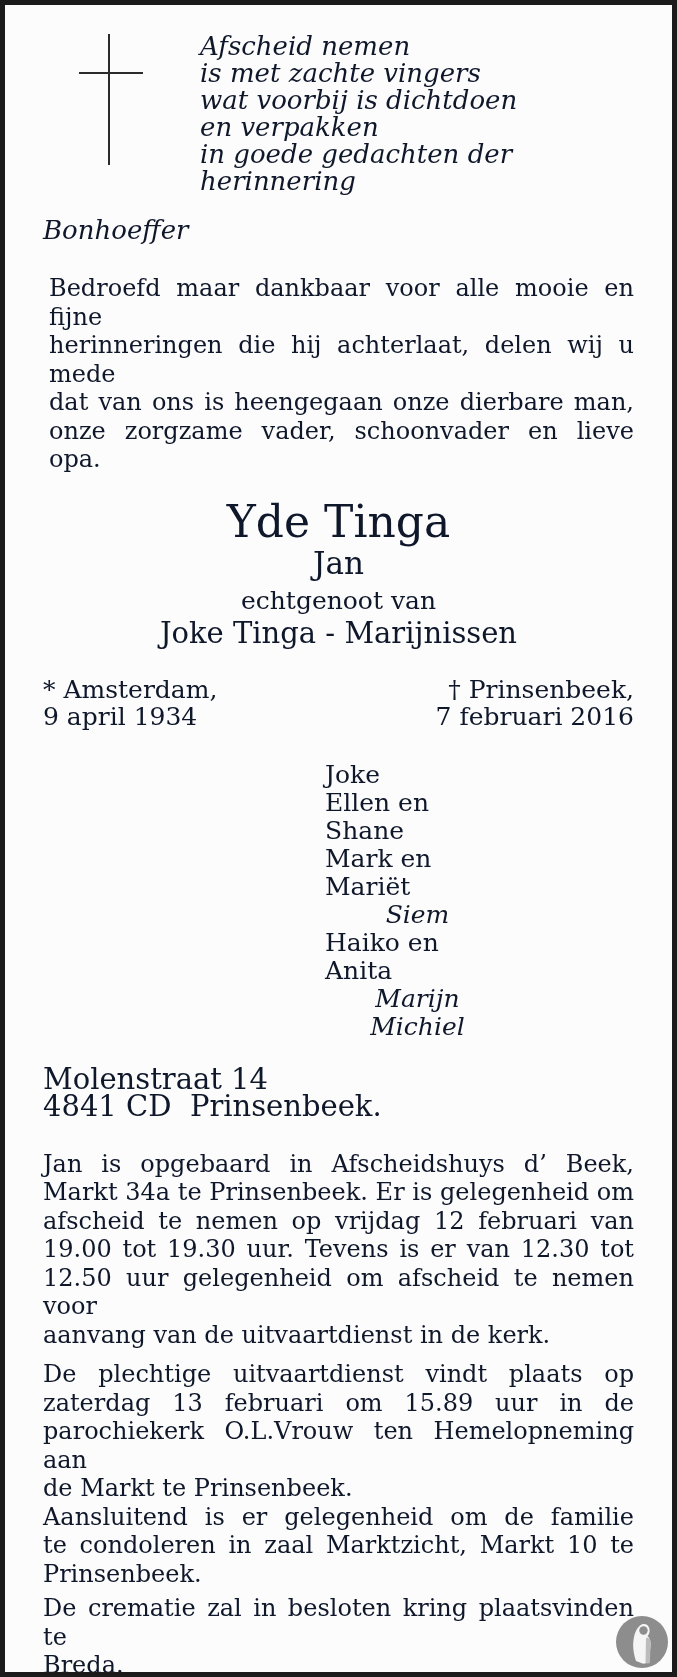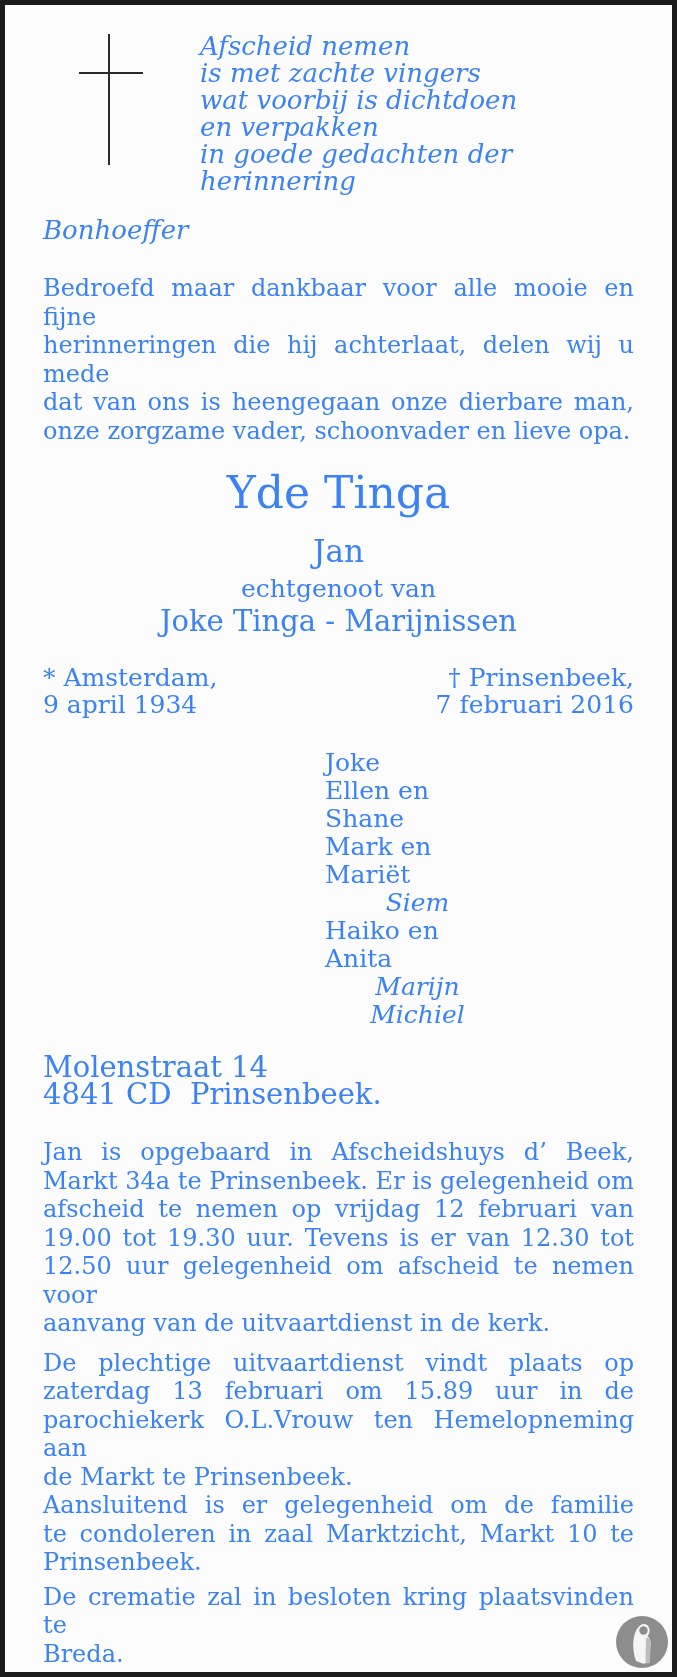--- a/index.html
+++ b/index.html
@@ -6,36 +6,36 @@
   .page{
     position:relative;
     width:677px;height:1677px;
     box-sizing:border-box;
     margin:0 auto;
     background:#fcfcfc;
     border:5px solid #1b1b1b;
     padding:28px 38px 0 38px;
     overflow:hidden;
     font-family:"DejaVu Serif","Liberation Serif",serif;
-    color:#3b82f6;
+    color:#0f172a;
   }
   
   .cross{position:absolute;left:71px;top:27px;width:70px;height:135px;}
   
   .poem{margin-left:157px;font-style:italic;font-size:26px;line-height:27px;}
   .poem .line{text-align:left;}
   .poem-author{margin-top:22px;font-style:italic;font-size:26px;line-height:27px;text-align:left;}
   
   .para{font-size:24px;line-height:28.5px;}
   .para .line{text-align:justify;-moz-text-align-last:justify;text-align-last:justify;}
   .para .line.end{-moz-text-align-last:left;text-align-last:left;}
-  .sec-intro{margin-top:30px;}
+  .sec-intro{margin-top:30px;margin-left:6px;}
   
   .h-name{margin-top:24px;font-size:44px;line-height:48px;text-align:center;font-weight:normal;}
-  .h-nick{margin-top:17px;font-size:31px;line-height:34px;text-align:center;}
+  .h-nick{margin-top:0;font-size:31px;line-height:34px;text-align:center;}
   .relation{margin-top:7px;font-size:25px;line-height:27px;text-align:center;}
   .spouse{margin-top:3px;font-size:29px;line-height:32px;text-align:center;}
   
   .dates{margin-top:27px;display:flex;justify-content:space-between;font-size:25px;line-height:27px;}
   .dates .death{text-align:right;}
   
   .family{margin-top:31px;margin-left:282px;width:185px;font-size:25px;line-height:28px;}
   .family .line{text-align:left;}
   .family .line.grandchild{font-style:italic;text-align:center;}
   

